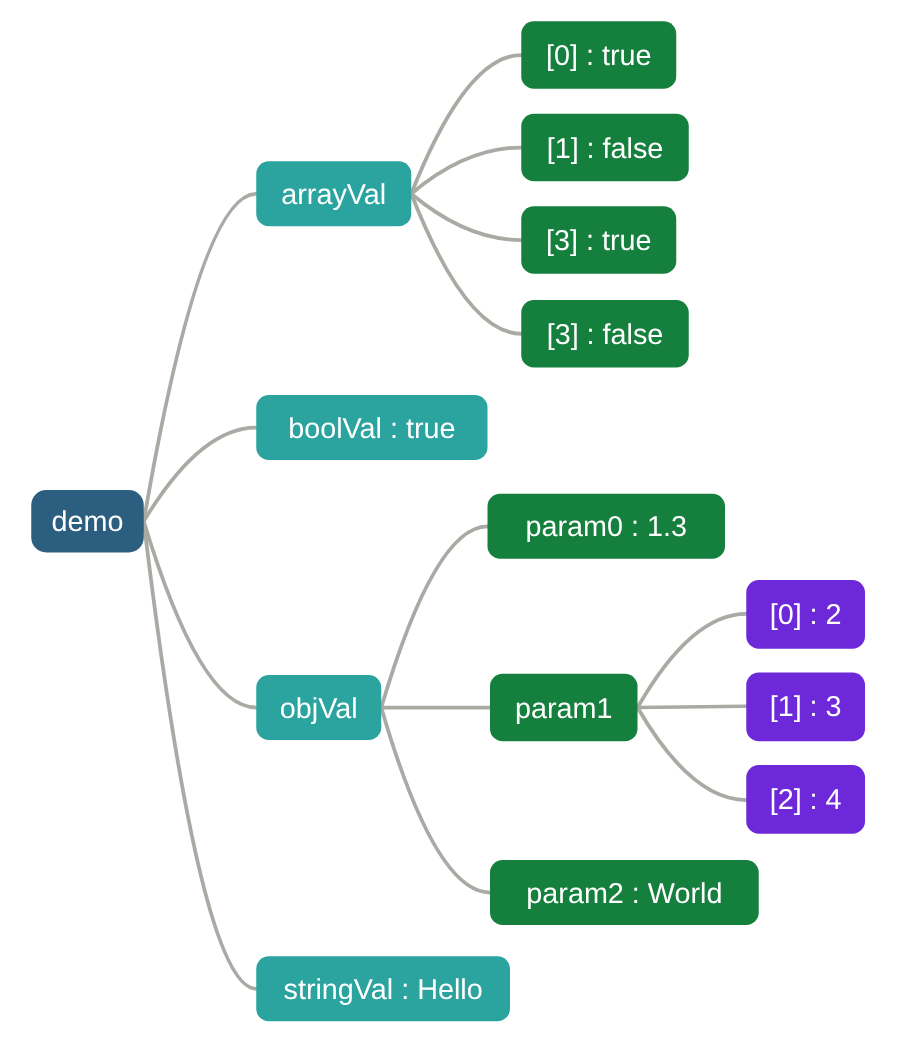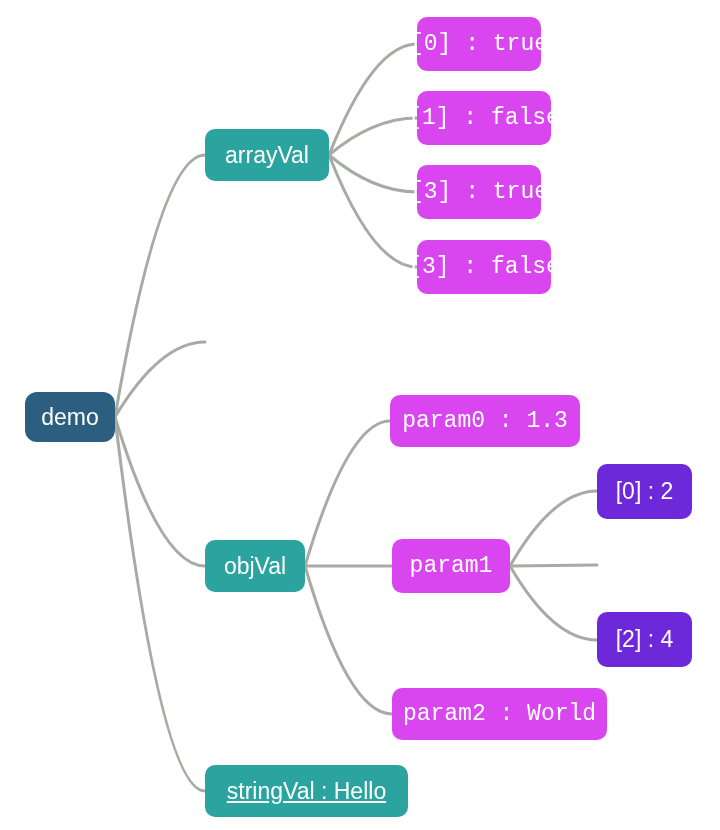--- a/index.html
+++ b/index.html
@@ -35,39 +35,39 @@
     height: 52px;
     border-radius: 10px;
     color: #ffffff;
     font-size: 23px;
     white-space: nowrap;
     cursor: pointer;
     user-select: none;
   }
   .root   { background: #2b5e7f; border-radius: 12px; }
   .branch { background: #2ba49f; }
-  .leaf   { background: #d946ef; font-family: Liberation Mono, monospace; }
+  .leaf   { background: #15803d; }
   .subleaf{ background: #6d28d9; }
 
   
   #n-demo      { left: 25px;  top: 392px; width: 90px;  height: 50px; }
   #n-arrayVal  { left: 205px; top: 129px; width: 124px; }
   #n-arr0      { left: 417px; top: 17px;  width: 124px; height: 54px; }
   #n-arr1      { left: 417px; top: 91px;  width: 134px; height: 54px; }
   #n-arr2      { left: 417px; top: 165px; width: 124px; height: 54px; }
   #n-arr3      { left: 417px; top: 240px; width: 134px; height: 54px; }
   #n-boolVal   { left: 205px; top: 316px; width: 185px; }
   #n-param0    { left: 390px; top: 395px; width: 190px; }
   #n-objVal    { left: 205px; top: 540px; width: 100px; }
   #n-param1    { left: 392px; top: 539px; width: 118px; height: 54px; }
   #n-p1_0     { left: 597px; top: 464px; width: 95px;  height: 55px; }
   #n-p1_1     { left: 597px; top: 538px; width: 95px;  height: 55px; }
   #n-p1_2     { left: 597px; top: 612px; width: 95px;  height: 55px; }
   #n-param2    { left: 392px; top: 688px; width: 215px; }
-  #n-stringVal { left: 205px; top: 765px; width: 203px; text-decoration: underline; }
+  #n-stringVal { left: 205px; top: 765px; width: 203px; }
 </style>
 </head>
 <body>
 
 <div class="canvas">
 
   <svg class="edges" viewBox="0 0 720 830" xmlns="http://www.w3.org/2000/svg">
 
     <path d="M115,417 Q160,155 205,155"></path>
     <path d="M115,417 Q160,342 205,342"></path>
@@ -84,28 +84,30 @@
     <path d="M305,566 Q348,714 392,714"></path>
 
     <path d="M510,566 Q553,491 597,491"></path>
     <path d="M510,566 L597,565"></path>
     <path d="M510,566 Q553,640 597,640"></path>
   </svg>
 
   <div class="node root" id="n-demo">demo</div>
 
   <div class="node branch" id="n-arrayVal">arrayVal</div>
+  <div class="node branch" id="n-boolVal">boolVal : true</div>
   <div class="node branch" id="n-objVal">objVal</div>
   <div class="node branch" id="n-stringVal">stringVal : Hello</div>
 
   <div class="node leaf" id="n-arr0">[0] : true</div>
   <div class="node leaf" id="n-arr1">[1] : false</div>
   <div class="node leaf" id="n-arr2">[3] : true</div>
   <div class="node leaf" id="n-arr3">[3] : false</div>
 
   <div class="node leaf" id="n-param0">param0 : 1.3</div>
   <div class="node leaf" id="n-param1">param1</div>
   <div class="node leaf" id="n-param2">param2 : World</div>
 
   <div class="node subleaf" id="n-p1_0">[0] : 2</div>
+  <div class="node subleaf" id="n-p1_1">[1] : 3</div>
   <div class="node subleaf" id="n-p1_2">[2] : 4</div>
 
 </div>
 
 </body></html>

